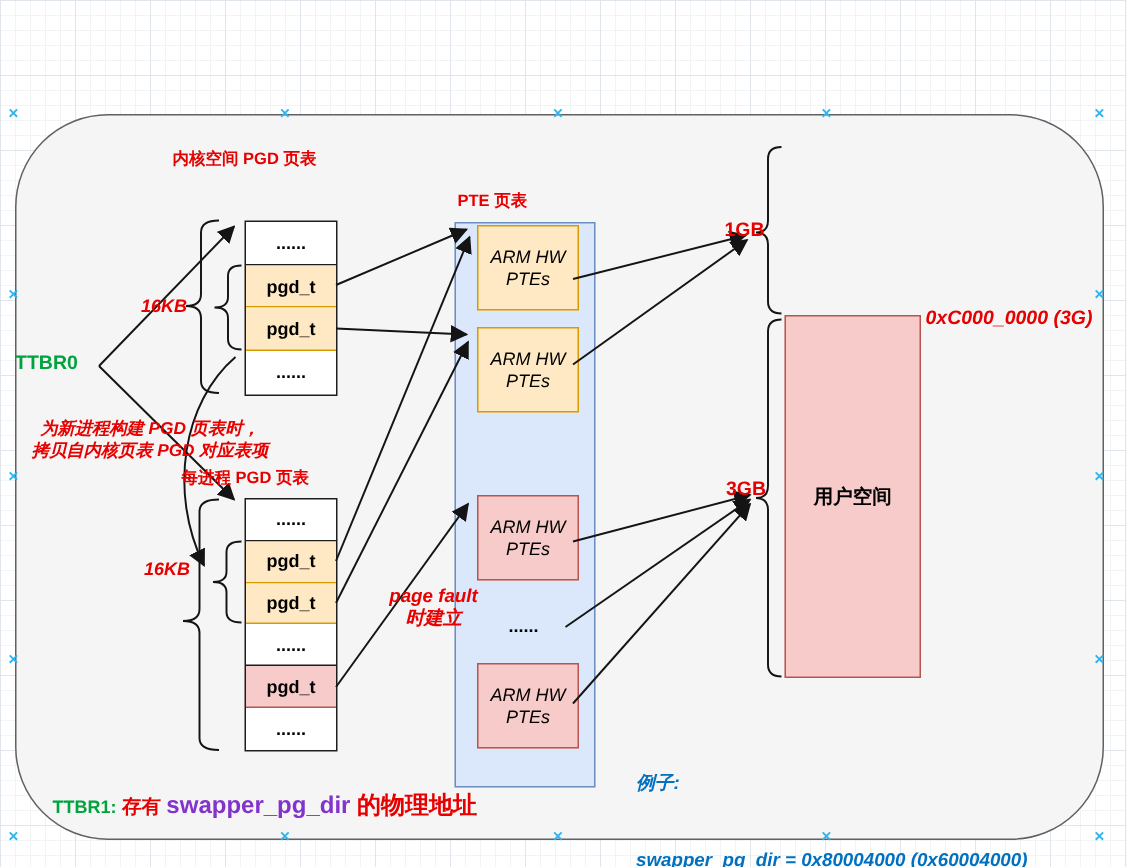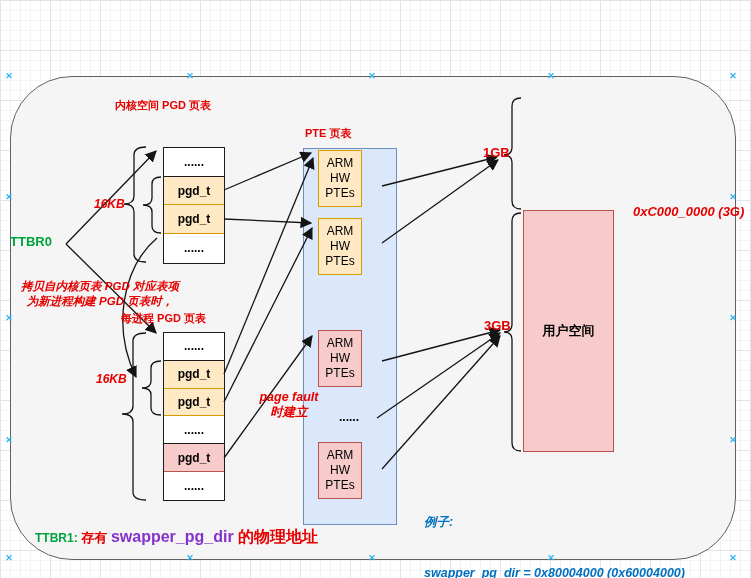--- a/index.html
+++ b/index.html
@@ -41,32 +41,32 @@
   .ptable{background:#ffffff;border:1px solid #1c1c1c;z-index:3;}
   .prow{display:flex;align-items:center;justify-content:center;
         font-weight:bold;font-size:12px;color:#000;border-bottom:1px solid #1c1c1c;box-sizing:border-box;}
   .prow:last-child{border-bottom:none;}
   .prow.tan{background:#ffe9c4;border-bottom-color:#d79b00;}
   .prow.pink{background:#f6cbc9;border-bottom-color:#b85450;}
   .krow{height:28.7px;width:60px;}
   .vrow{height:27.8px;width:60px;}
   
   .pte-wrap{left:303px;top:148px;width:92px;height:375px;background:#dbe8fb;border:1px solid #6c8ebf;z-index:2;}
-  .arm-box{width:44px;height:57px;display:flex;align-items:center;justify-content:center;
-           text-align:center;font-size:12px;color:#000;line-height:15px;z-index:3;box-sizing:border-box;padding:2px;}
+  .arm-box{width:68px;height:57px;display:flex;align-items:center;justify-content:center;
+           text-align:center;font-size:12px;color:#000;line-height:15px;z-index:3;box-sizing:border-box;padding:2px;font-style:italic;}
   .arm-tan{background:#ffe9c4;border:1px solid #d79b00;}
   .arm-pink{background:#f6cbc9;border:1px solid #b85450;}
   .dots{font-weight:bold;font-size:12px;color:#000;text-align:center;z-index:3;}
   
   .mem-box{display:flex;align-items:center;justify-content:center;
            font-weight:bold;font-size:13px;color:#000;z-index:3;box-sizing:border-box;}
   .mem-kernel{left:523px;top:97px;width:91px;height:113px;background:#fff2cc;border:1px solid #d6b656;}
   .mem-user{left:523px;top:210px;width:91px;height:242px;background:#f6cbc9;border:1px solid #b85450;}
   .mem-size{font-weight:bold;color:#e60000;font-size:13px;z-index:6;}
-  .boundary{font-weight:bold;font-style:italic;color:#e60000;font-size:13px;z-index:6;margin-left:16px;}
+  .boundary{font-weight:bold;font-style:italic;color:#e60000;font-size:13px;z-index:6;}
   
   .ttbr1-line{left:35px;top:527px;white-space:nowrap;z-index:6;}
   .ttbr1-line .p1{font-weight:bold;color:#00a33e;font-size:12px;}
   .ttbr1-line .p2{font-weight:bold;color:#e60000;font-size:13px;text-align:center;}
   .ttbr1-line .p3{font-weight:bold;color:#8333cc;font-size:16px;}
   .ttbr1-line .p4{font-weight:bold;color:#e60000;font-size:16px;}
   .example{left:424px;top:480px;font-size:12.5px;font-weight:bold;font-style:italic;
            line-height:17px;color:#0070c0;white-space:pre;z-index:6;}
   
   .overlay{left:0;top:0;z-index:4;pointer-events:none;}
@@ -107,22 +107,22 @@
   <div class="abs ptable" style="left:163px;top:147px;">
     <div class="prow krow">......</div>
     <div class="prow krow tan">pgd_t</div>
     <div class="prow krow tan">pgd_t</div>
     <div class="prow krow">......</div>
   </div>
 
   <div class="abs green-lbl" style="left:10px;top:234px;">TTBR0</div>
 
   <div class="abs red-note" style="left:14px;top:279px;width:172px;">
+    <div>为新进程构建 PGD 页表时，</div>
     <div>拷贝自内核页表 PGD 对应表项</div>
-    <div>为新进程构建 PGD 页表时，</div>
   </div>
 
   <div class="abs red-title" style="left:121px;top:311px;width:140px;">每进程 PGD 页表</div>
   <div class="abs size-lbl" style="left:96px;top:372px;">16KB</div>
 
   <div class="abs ptable" style="left:163px;top:332px;">
     <div class="prow vrow">......</div>
     <div class="prow vrow tan">pgd_t</div>
     <div class="prow vrow tan">pgd_t</div>
     <div class="prow vrow">......</div>

